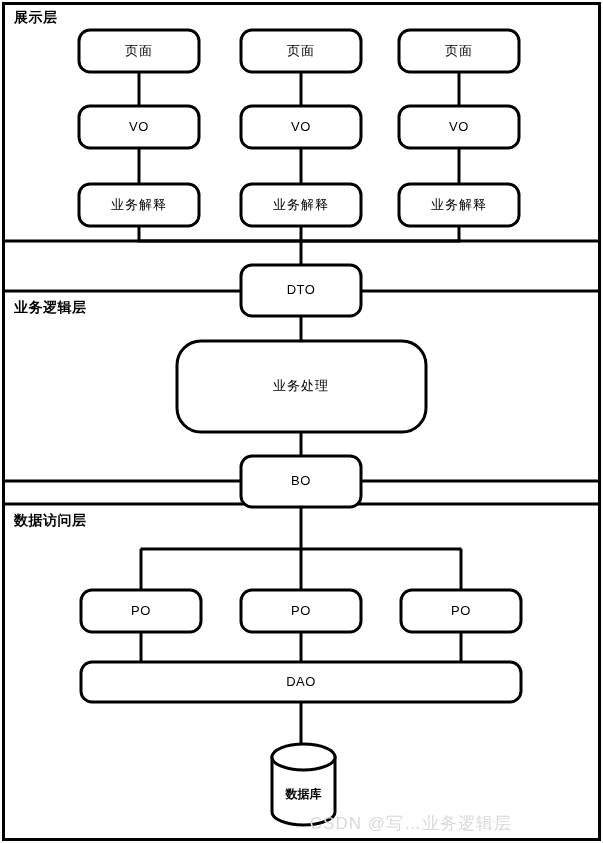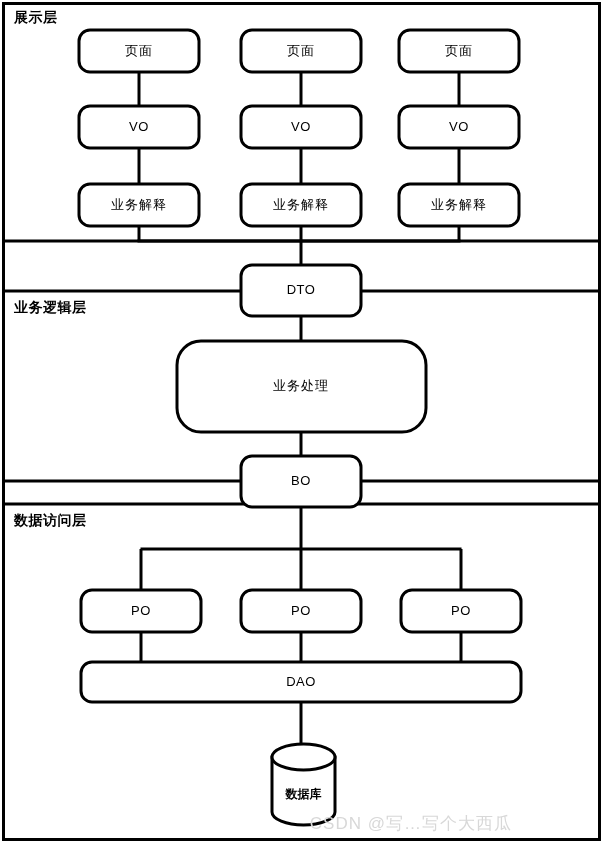--- a/index.html
+++ b/index.html
@@ -203,15 +203,15 @@
       <path class="box-shape" d="M 272 757
                L 272 812
                A 31.5 13 0 0 0 335 812
                L 335 757 Z"></path>
       <ellipse class="box-shape" cx="303.5" cy="757" rx="31.5" ry="13"></ellipse>
       <text class="db-label" x="303.5" y="795">数据库</text>
     </g>
 
   </svg>
 
-  <div class="watermark">CSDN @写…写个大西瓜</div>
+  <div class="watermark">CSDN @写…业务逻辑层</div>
 
 </div>
 
 </body></html>

